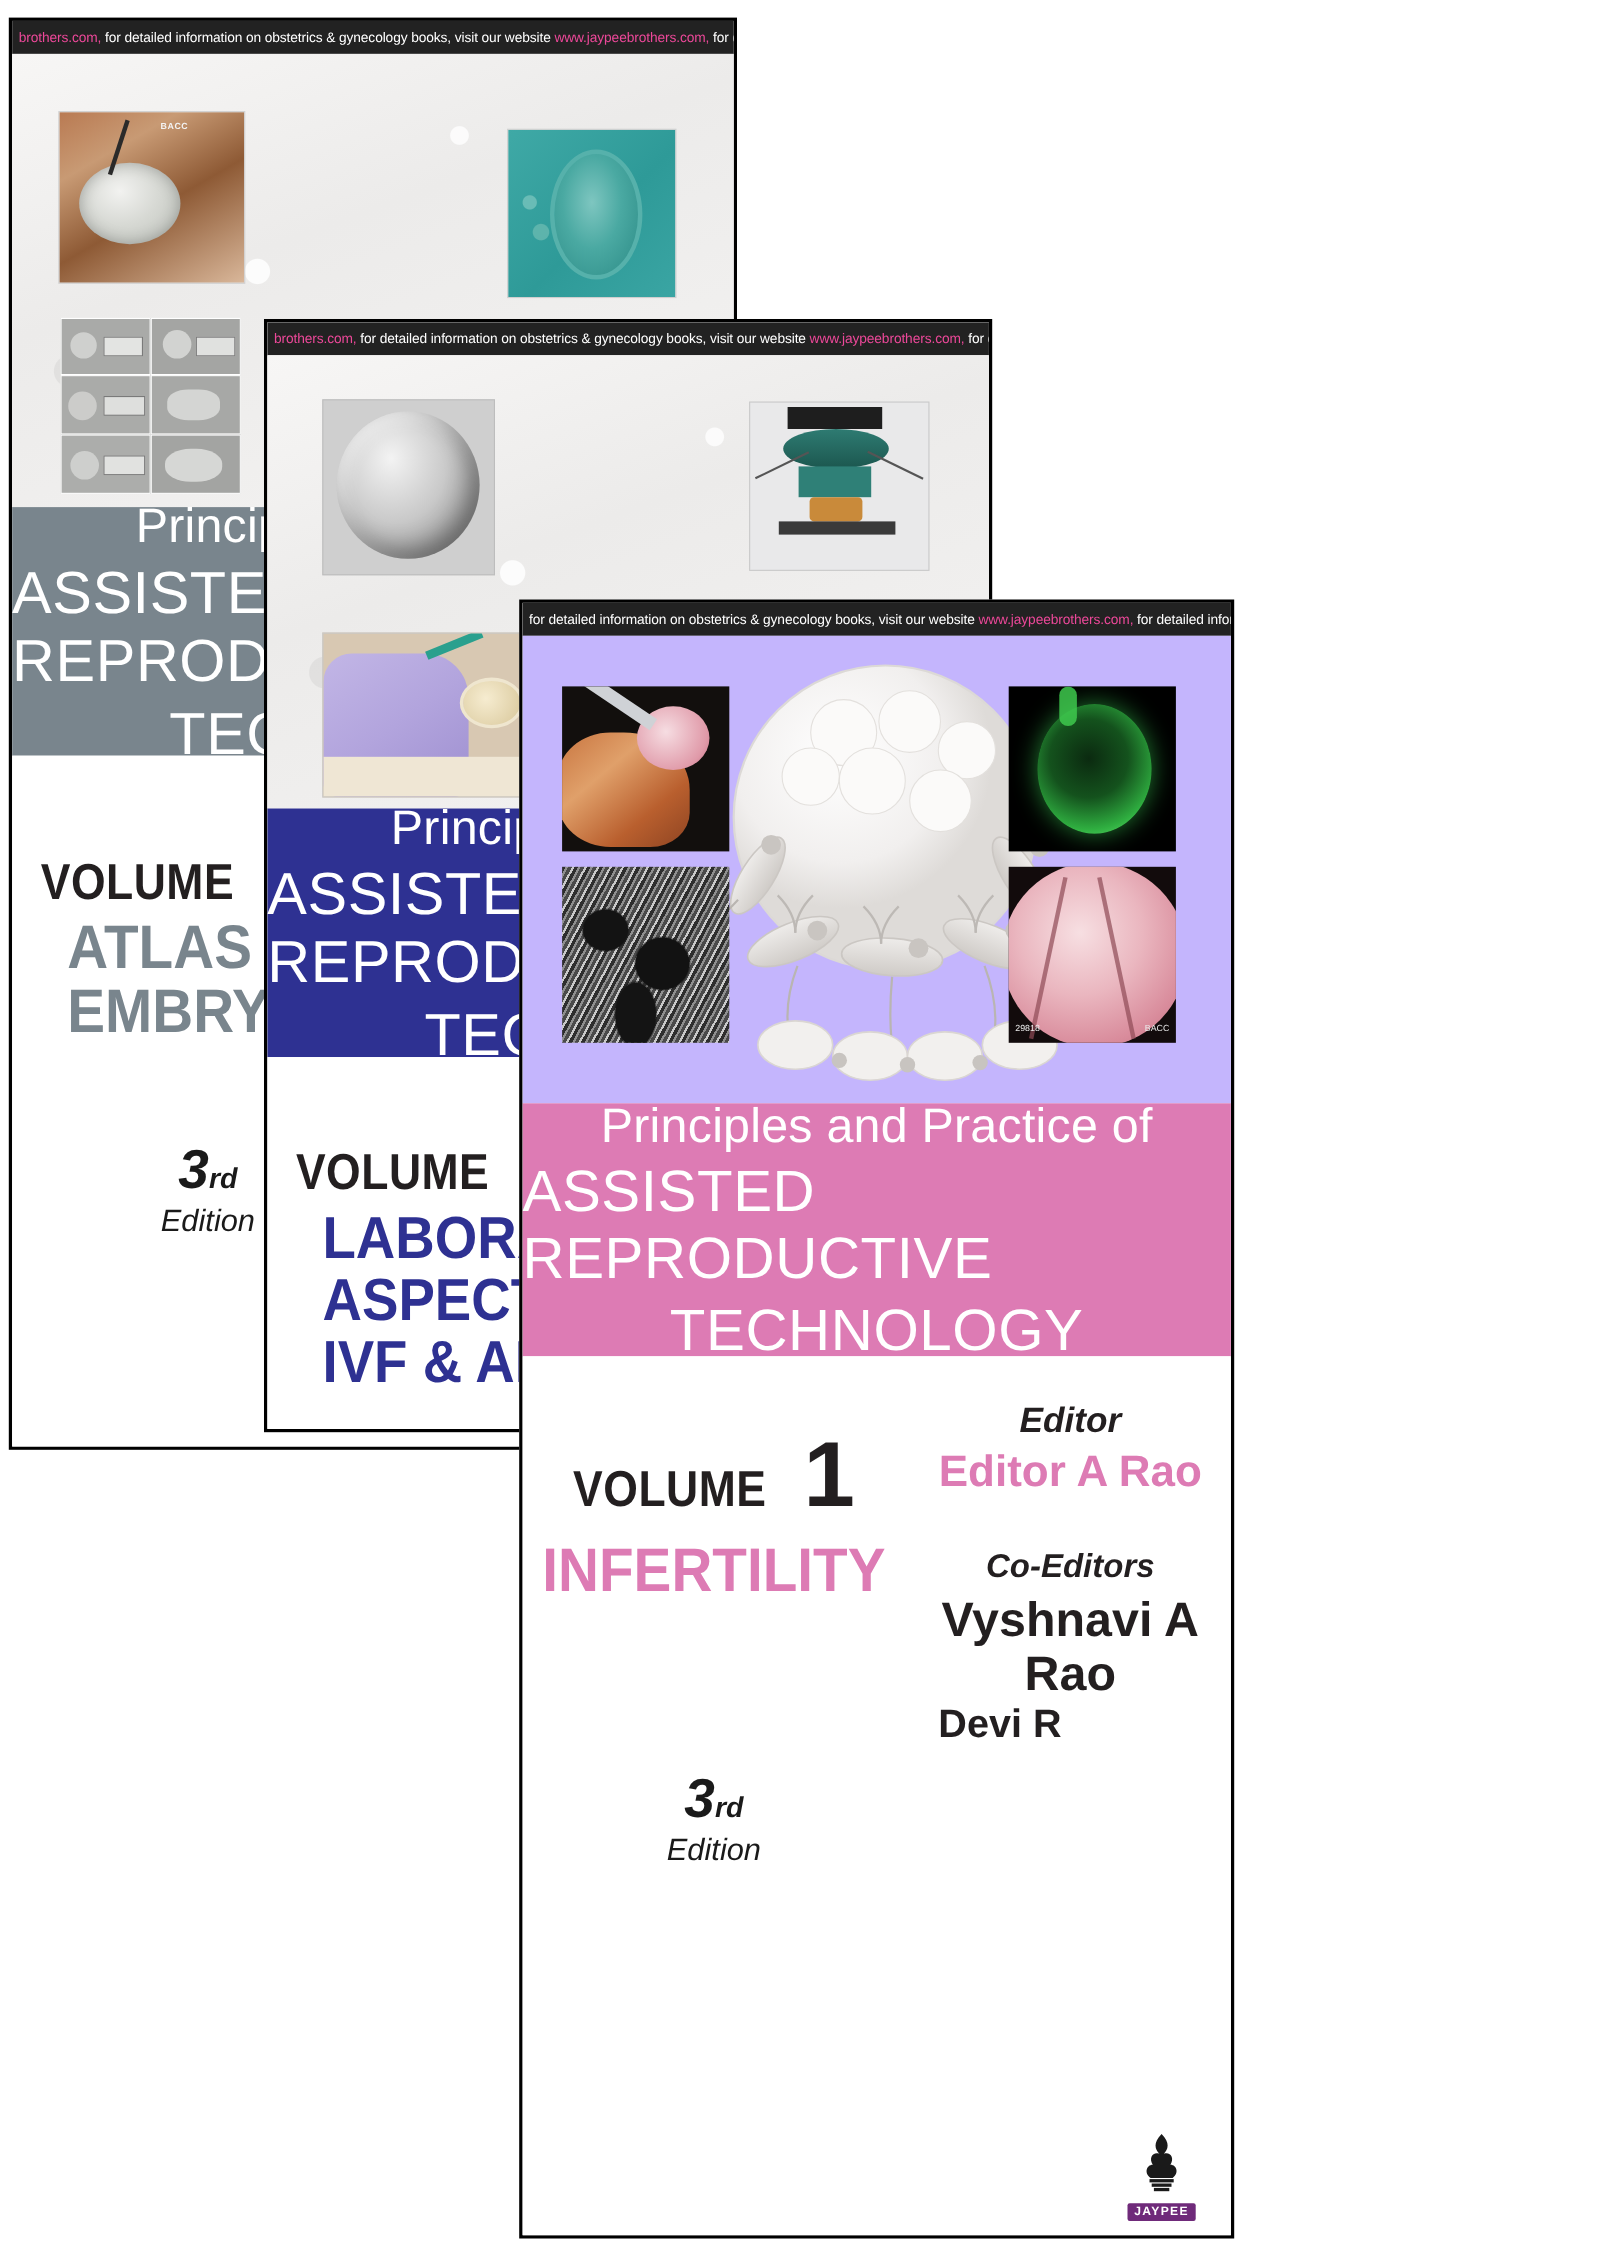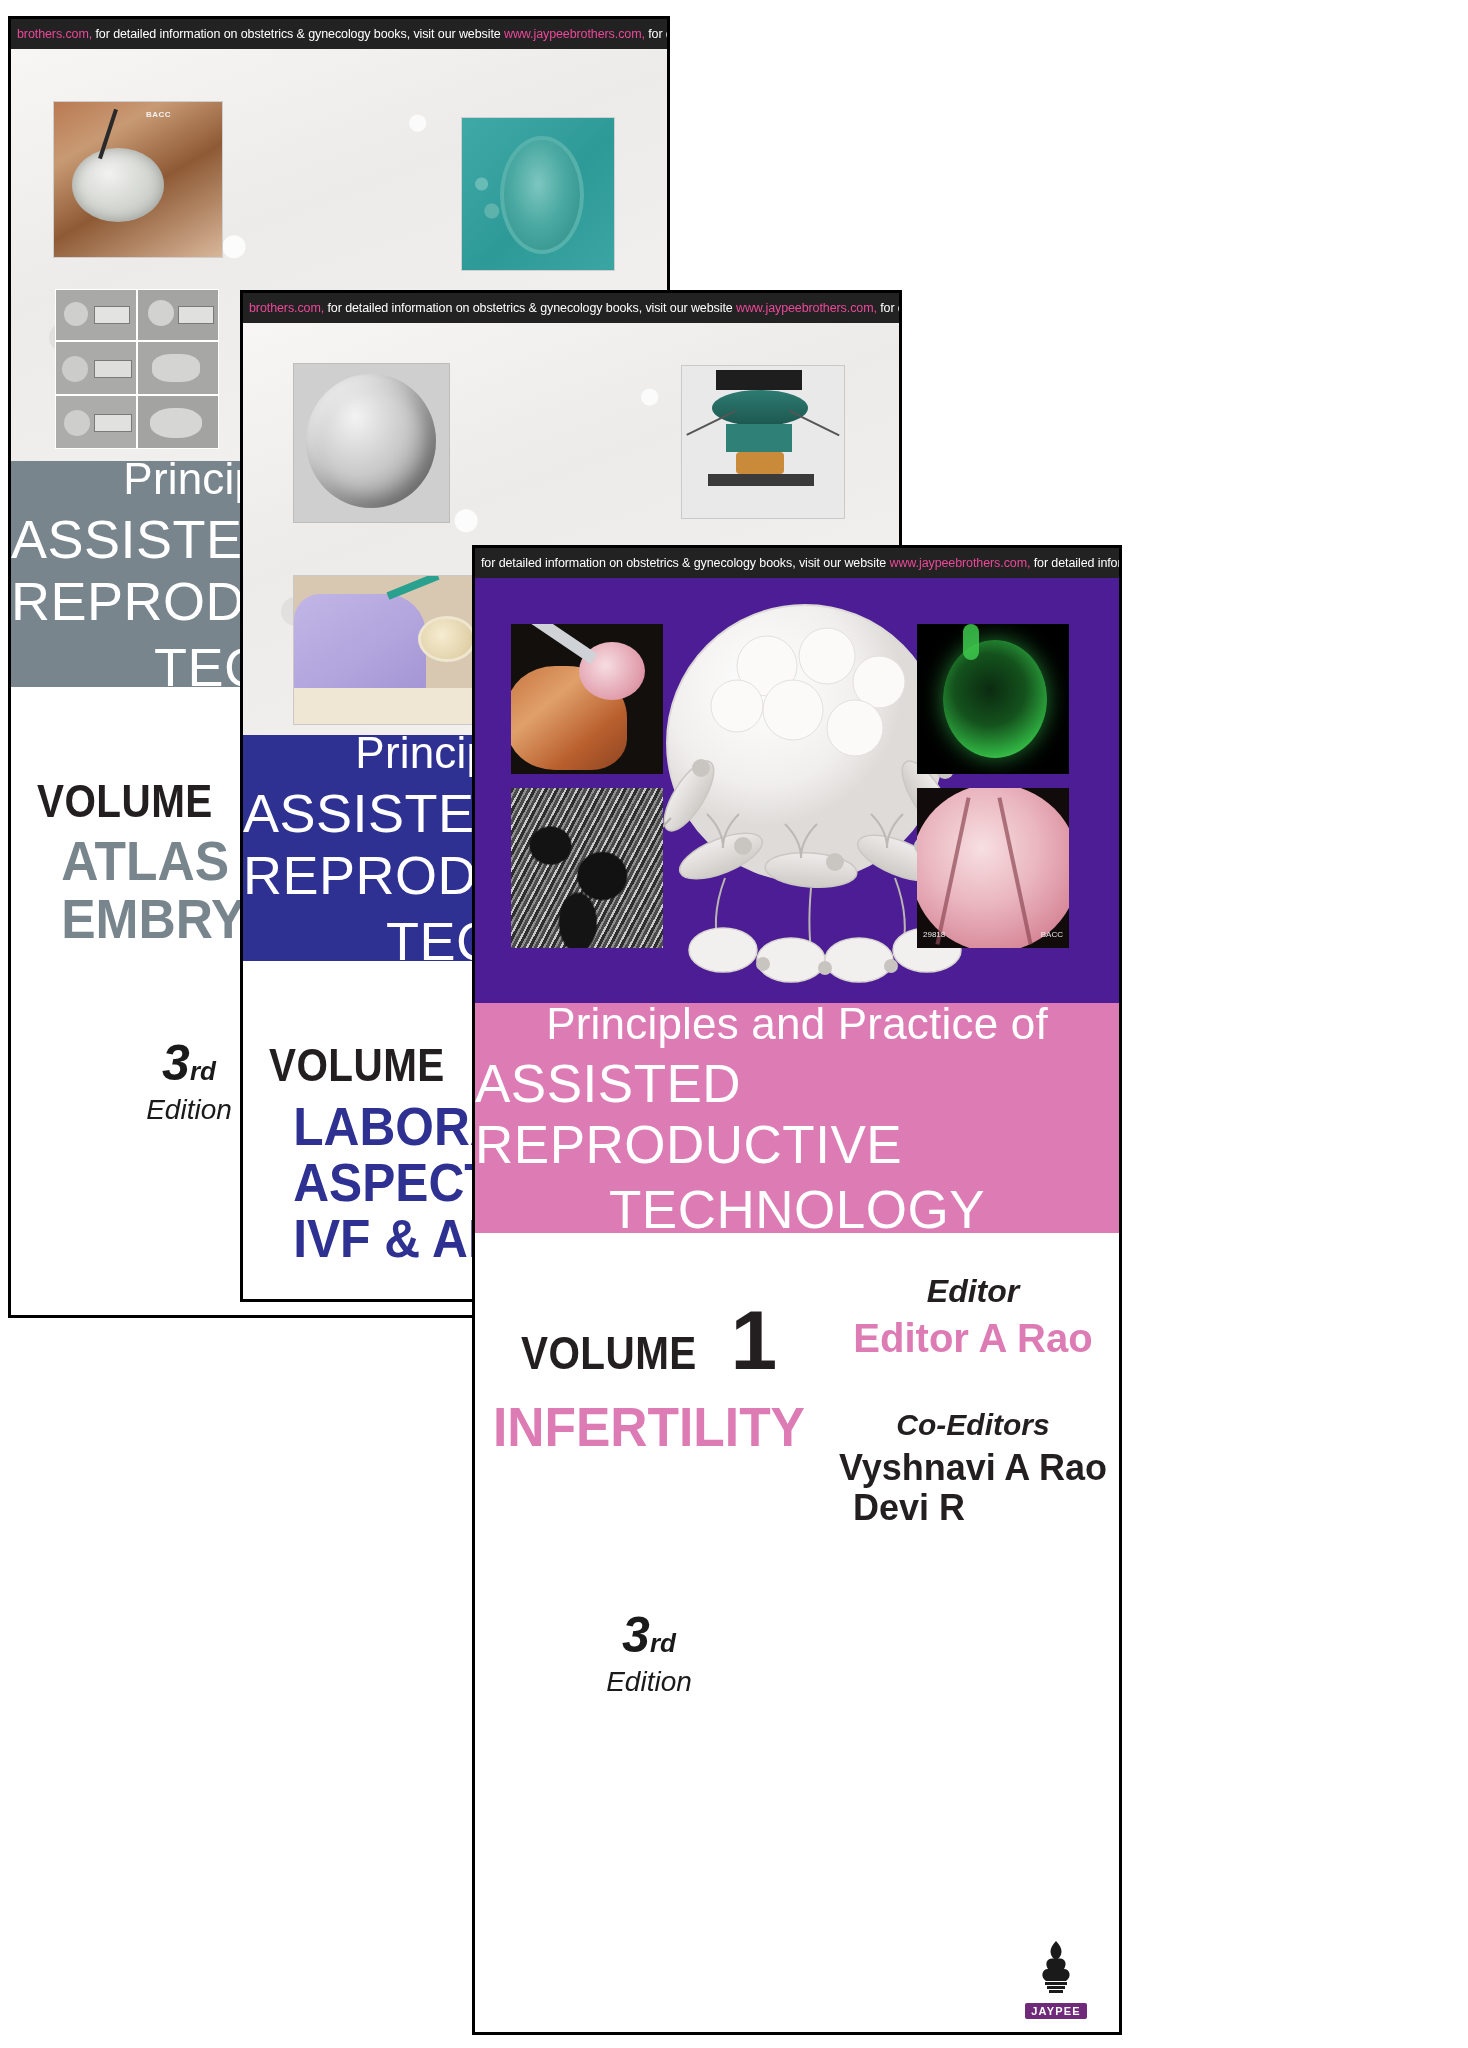--- a/index.html
+++ b/index.html
@@ -208,21 +208,21 @@
       <div class="subtitle" style="font-size:54px;color:#2e3192;text-align:left;padding-left:26px;">IVF &amp; ANDROLOGY</div>
     </div>
   </div>
 
   <div class="book" id="book1" style="left:472px;top:545px;width:650px;height:1490px;">
 
     <div class="banner" style="padding-left:6px;">
       <span> for detailed information on obstetrics &amp; gynecology books, visit our website </span><b>www.jaypeebrothers.com,</b><span> for detailed information on obstetrics &amp; gynecology books</span>
     </div>
 
-    <div class="collage" style="top:30px;height:425px;background:#4c1d95;">
+    <div class="collage" style="top:30px;height:425px;background:#c4b5fd;">
 
       <svg class="schematic" viewBox="0 0 650 425" width="650" height="425" style="left:0;top:0;">
         <defs>
           <radialGradient id="cellg" cx="35%" cy="30%">
             <stop offset="0%" stop-color="#ffffff"></stop>
             <stop offset="70%" stop-color="#f1efee"></stop>
             <stop offset="100%" stop-color="#dedbd8"></stop>
           </radialGradient>
           <linearGradient id="armg" x1="0" y1="0" x2="0" y2="1">
             <stop offset="0%" stop-color="#eeecea"></stop>
@@ -337,21 +337,21 @@
           </div>
           <div class="ed-word" style="font-size:28px;margin-top:2px;">Edition</div>
         </div>
       </div>
 
       <div class="editors" style="left:350px;top:40px;width:296px;">
         <div class="ed-label" style="font-size:32px;">Editor</div>
         <div class="ed-name-pink" style="font-size:40px;margin-top:6px;">Editor A Rao</div>
 
         <div class="ed-label" style="font-size:30px;margin-top:47px;">Co-Editors</div>
-        <div class="ed-name-dark" style="font-size:36px;margin-top:6px;">Vyshnavi A Rao</div>
+        <div class="ed-name-dark" style="font-size:44px;margin-top:6px;">Vyshnavi A Rao</div>
         <div class="ed-name-dark" style="font-size:36px;text-align:left;padding-left:28px;">Devi R</div>
       </div>
 
       <div class="logo" style="right:20px;bottom:16px;width:86px;">
         <svg class="mark" viewBox="0 0 56 58" width="56" height="58">
           <path d="M28 2 C20 10, 22 16, 26 20 C20 18, 16 24, 20 30 C14 30, 12 38, 18 42 L38 42 C44 38, 42 30, 36 30 C40 24, 36 18, 30 20 C34 16, 36 10, 28 2 Z" fill="#1a1a1a"></path>
           <rect x="17" y="43" width="22" height="3" fill="#1a1a1a"></rect>
           <rect x="19" y="47" width="18" height="3" fill="#1a1a1a"></rect>
           <rect x="21" y="51" width="14" height="3" fill="#1a1a1a"></rect>
         </svg>

